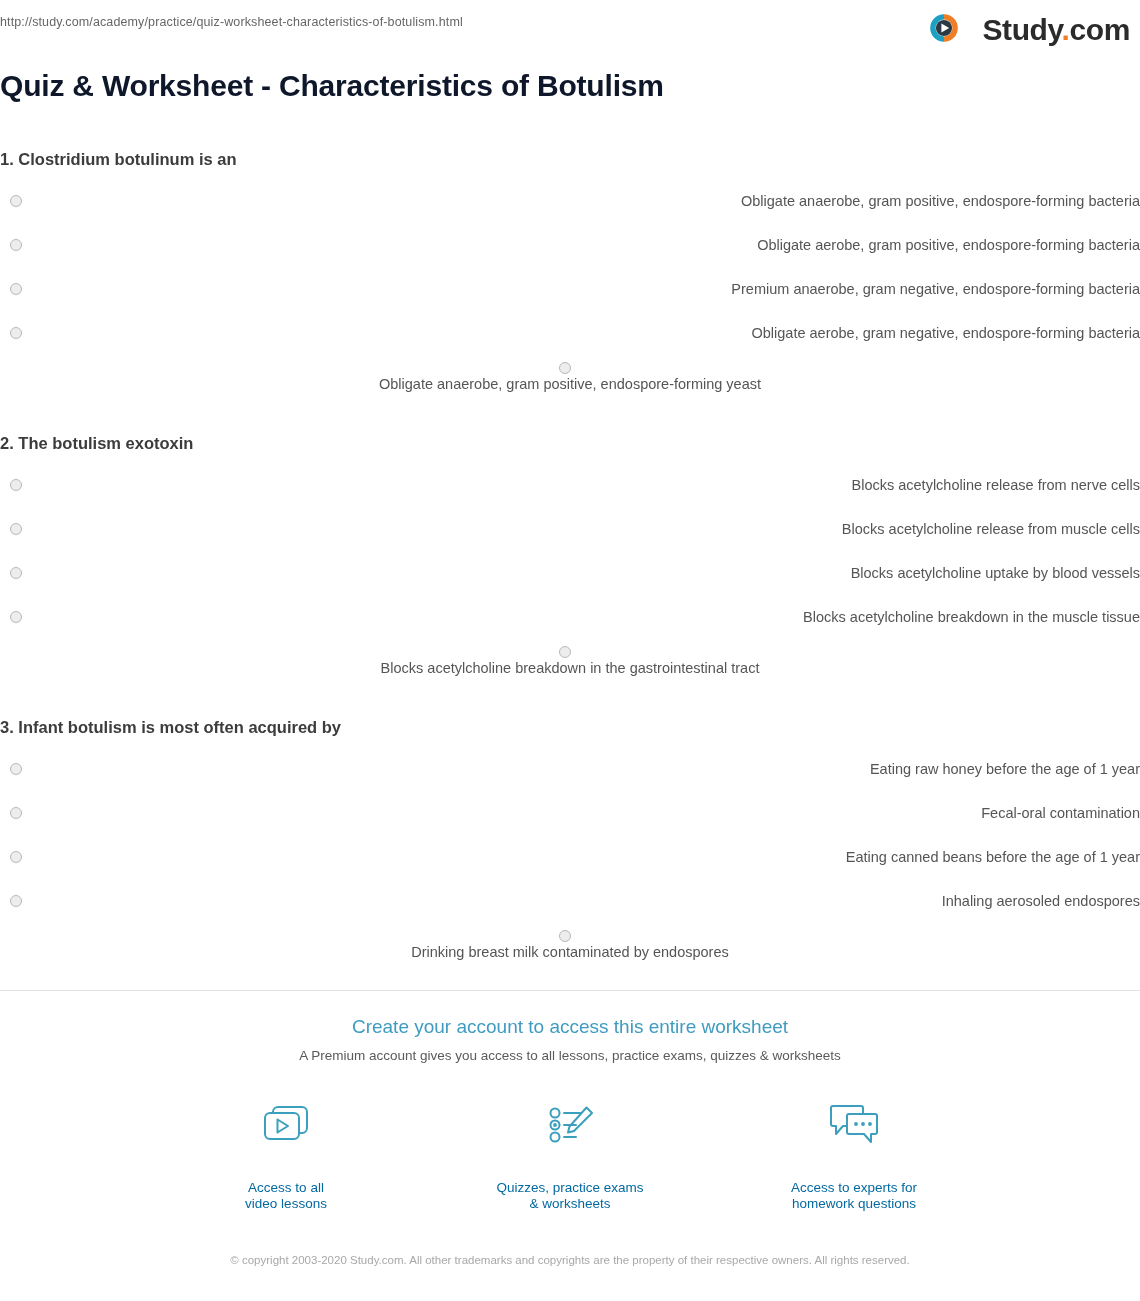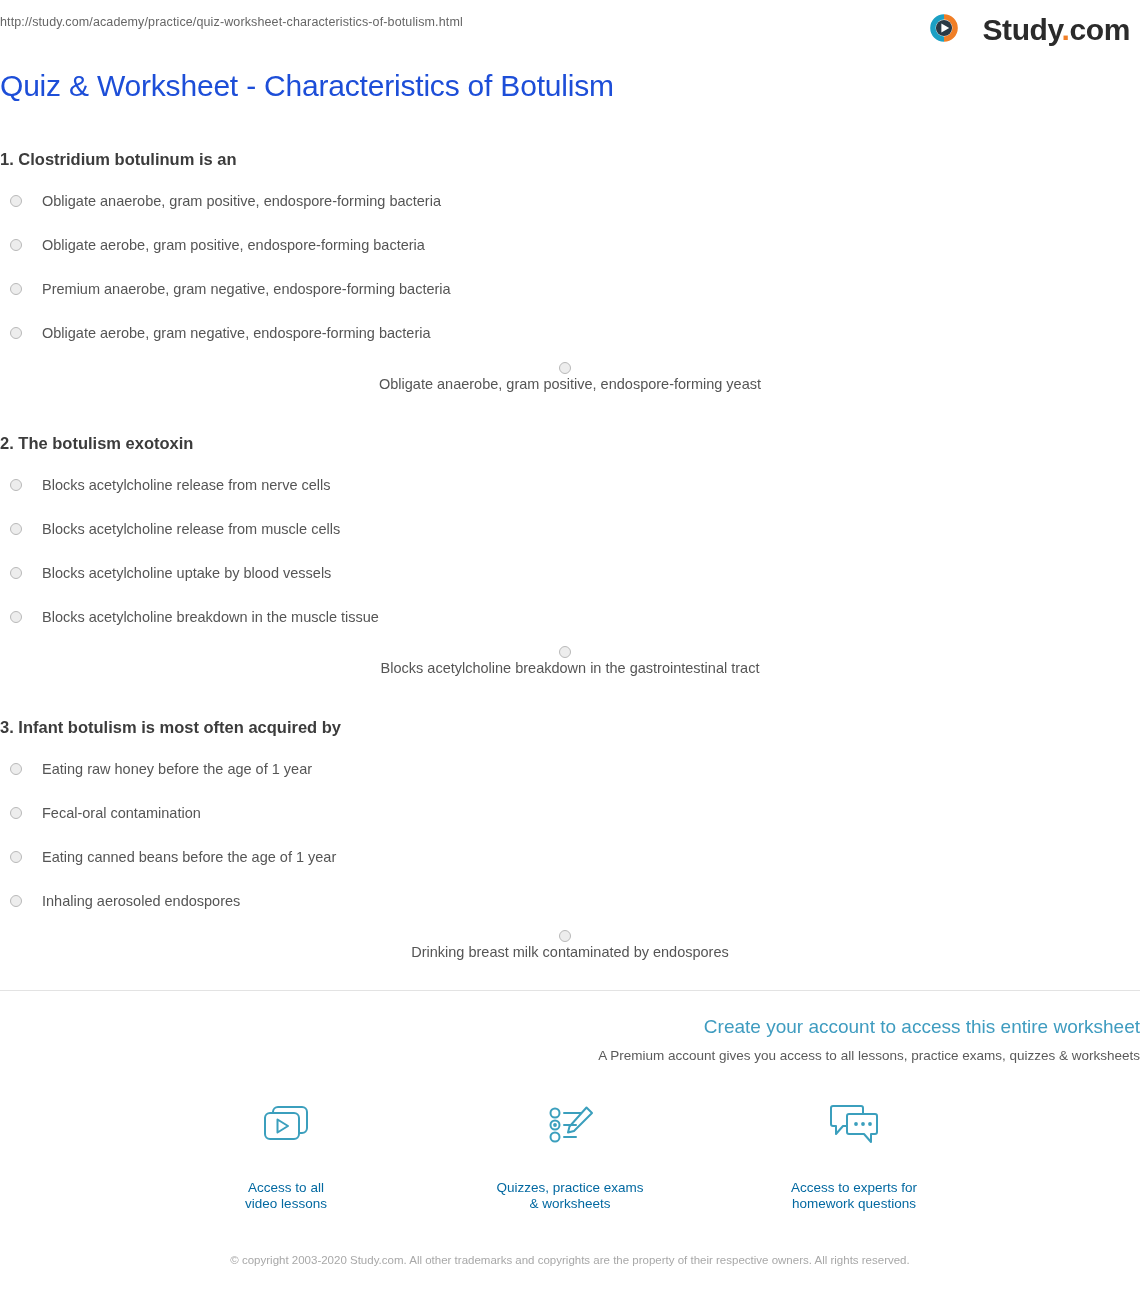--- a/index.html
+++ b/index.html
@@ -52,22 +52,22 @@
     font-weight: bold;
     color: #2b2b2b;
     letter-spacing: -0.4px;
     line-height: 30px;
   }
   .brand-dot { color: #f07e26; }
 
   
   .page-title {
     font-size: 30px;
-    font-weight: normal;
-    color: #1d4ed8;
+    font-weight: bold;
+    color: #0f172a;
     margin: 16px 0 0 0;
     padding: 0;
     letter-spacing: -0.2px;
     line-height: 36px;
   }
 
   
   .questions { margin-top: 44px; }
   .question-block { margin-bottom: 40px; }
   .question-block:last-child { margin-bottom: 0; }
@@ -78,20 +78,21 @@
     line-height: 22px;
     margin: 0 0 16px 0;
   }
   .options { list-style: none; margin: 0; padding: 0; }
   .option {
     display: flex;
     align-items: center;
     padding: 0;
     height: 30px;
     margin-bottom: 14px;
+    justify-content: space-between;
   }
   .option:last-child { margin-bottom: 0; flex-direction: column; }
   .radio {
     width: 12px;
     height: 12px;
     border-radius: 50%;
     border: 1px solid #b9b9b9;
     background: #ededed;
     flex: 0 0 12px;
     margin-left: 10px;
@@ -103,21 +104,21 @@
     line-height: 20px;
   }
 
   
   .divider {
     height: 1px;
     background: #e3e3e3;
     margin: 30px 0 0 0;
   }
   .cta {
-    text-align: right;
+    text-align: center;
     padding-top: 24px;
   }
   .cta-heading {
     font-size: 19px;
     color: #3f9cc0;
     line-height: 24px;
     margin: 0;
     font-weight: normal;
   }
   .cta-sub {

